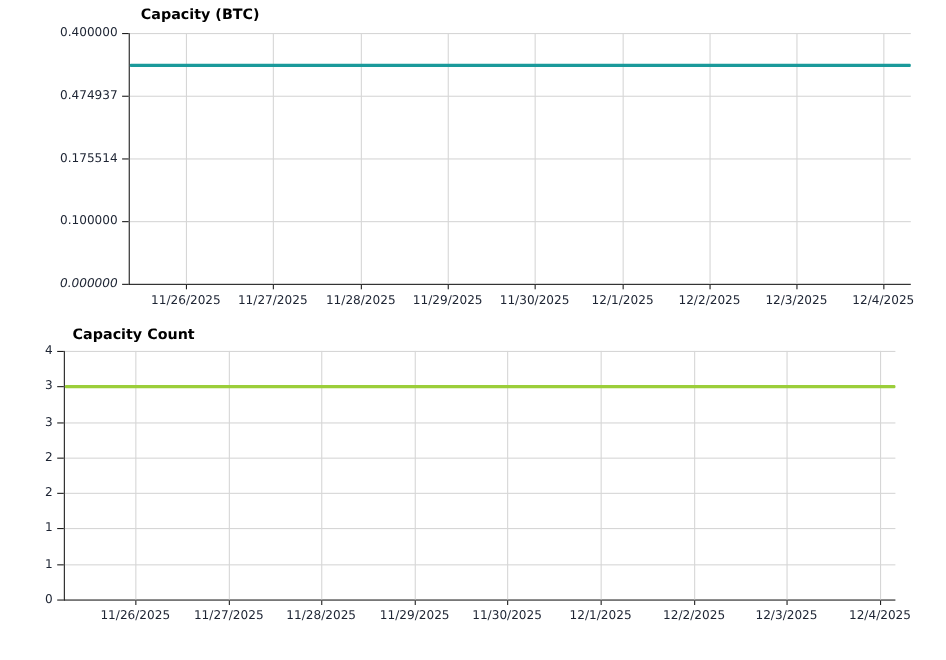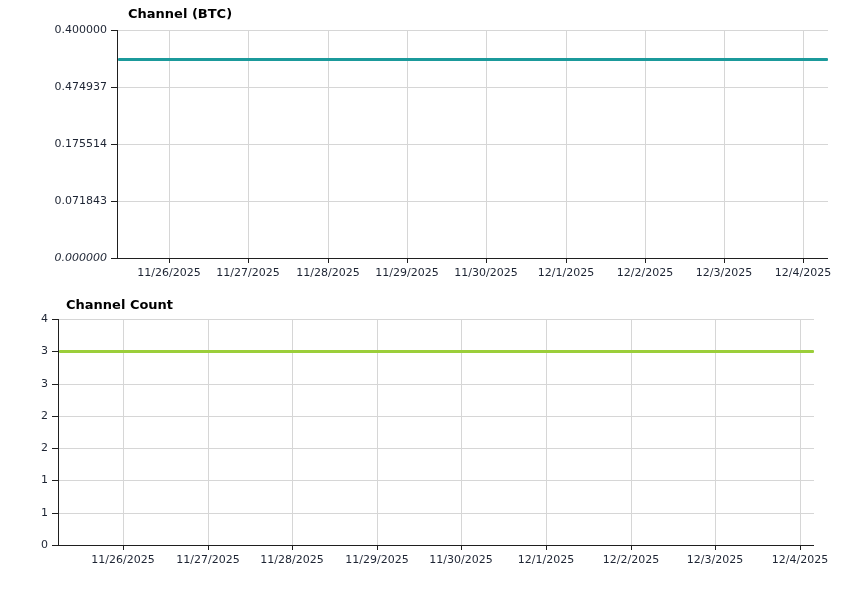--- a/index.html
+++ b/index.html
@@ -14,34 +14,34 @@
   .ylab{position:absolute;width:70px;text-align:right;font-size:11px;color:#1d2433;line-height:14px;}
   .xlab{position:absolute;width:84px;text-align:center;font-size:11px;color:#1d2433;line-height:14px;white-space:nowrap;}
   .series-line{position:absolute;left:0;width:100%;height:3px;border-radius:1px;}
 </style>
 </head>
 <body>
 
 <div id="canvas">
 
   <section>
-    <h2 class="chart-title" id="title0" style="left: 128px; top: 6px;">Channel (BTC)</h2>
+    <h2 class="chart-title" id="title0" style="left: 128px; top: 6px;">Capacity (BTC)</h2>
     <div class="plot" id="plot0" style="left: 117px; top: 30px; width: 698px; height: 228px; padding-left: 12px;">
         <div class="hgrid" style="top: 0px;"></div>
         <div class="ytick" style="left: -7px; top: 0px;"></div>
         <div class="ylab" style="left: -81px; top: -7px;">0.400000</div>
         <div class="hgrid" style="top: 57px;"></div>
         <div class="ytick" style="left: -7px; top: 57px;"></div>
         <div class="ylab" style="left: -81px; top: 50px;">0.474937</div>
         <div class="hgrid" style="top: 114px;"></div>
         <div class="ytick" style="left: -7px; top: 114px;"></div>
         <div class="ylab" style="left: -81px; top: 107px;">0.175514</div>
         <div class="hgrid" style="top: 171px;"></div>
         <div class="ytick" style="left: -7px; top: 171px;"></div>
-        <div class="ylab" style="left: -81px; top: 164px;">0.071843</div>
+        <div class="ylab" style="left: -81px; top: 164px;">0.100000</div>
         <div class="ytick" style="left: -7px; top: 228px;"></div>
         <div class="ylab" style="left: -81px; top: 221px; font-style: italic;">0.000000</div>
         <div class="vgrid" style="left: 51px; height: 228px;"></div>
         <div class="xtick" style="left: 51px; top: 229px;"></div>
         <div class="xlab" style="left: 9px; top: 236px;">11/26/2025</div>
         <div class="vgrid" style="left: 130px; height: 228px;"></div>
         <div class="xtick" style="left: 130px; top: 229px;"></div>
         <div class="xlab" style="left: 88px; top: 236px;">11/27/2025</div>
         <div class="vgrid" style="left: 210px; height: 228px;"></div>
         <div class="xtick" style="left: 210px; top: 229px;"></div>
@@ -62,21 +62,21 @@
         <div class="xtick" style="left: 606px; top: 229px;"></div>
         <div class="xlab" style="left: 564px; top: 236px;">12/3/2025</div>
         <div class="vgrid" style="left: 685px; height: 228px;"></div>
         <div class="xtick" style="left: 685px; top: 229px;"></div>
         <div class="xlab" style="left: 643px; top: 236px;">12/4/2025</div>
         <div class="series-line" style="top: 28px; background: rgb(27, 154, 155);"></div>
       </div>
   </section>
 
   <section>
-    <h2 class="chart-title" id="title1" style="left: 66px; top: 297px;">Channel Count</h2>
+    <h2 class="chart-title" id="title1" style="left: 66px; top: 297px;">Capacity Count</h2>
     <div class="plot" id="plot1" style="left: 58px; top: 319px; width: 755px; height: 226px;">
         <div class="hgrid" style="top: 0px;"></div>
         <div class="ytick" style="left: -7px; top: 0px;"></div>
         <div class="ylab" style="left: -81px; top: -7px;">4</div>
         <div class="hgrid" style="top: 32px;"></div>
         <div class="ytick" style="left: -7px; top: 32px;"></div>
         <div class="ylab" style="left: -81px; top: 25px;">3</div>
         <div class="hgrid" style="top: 65px;"></div>
         <div class="ytick" style="left: -7px; top: 65px;"></div>
         <div class="ylab" style="left: -81px; top: 58px;">3</div>

